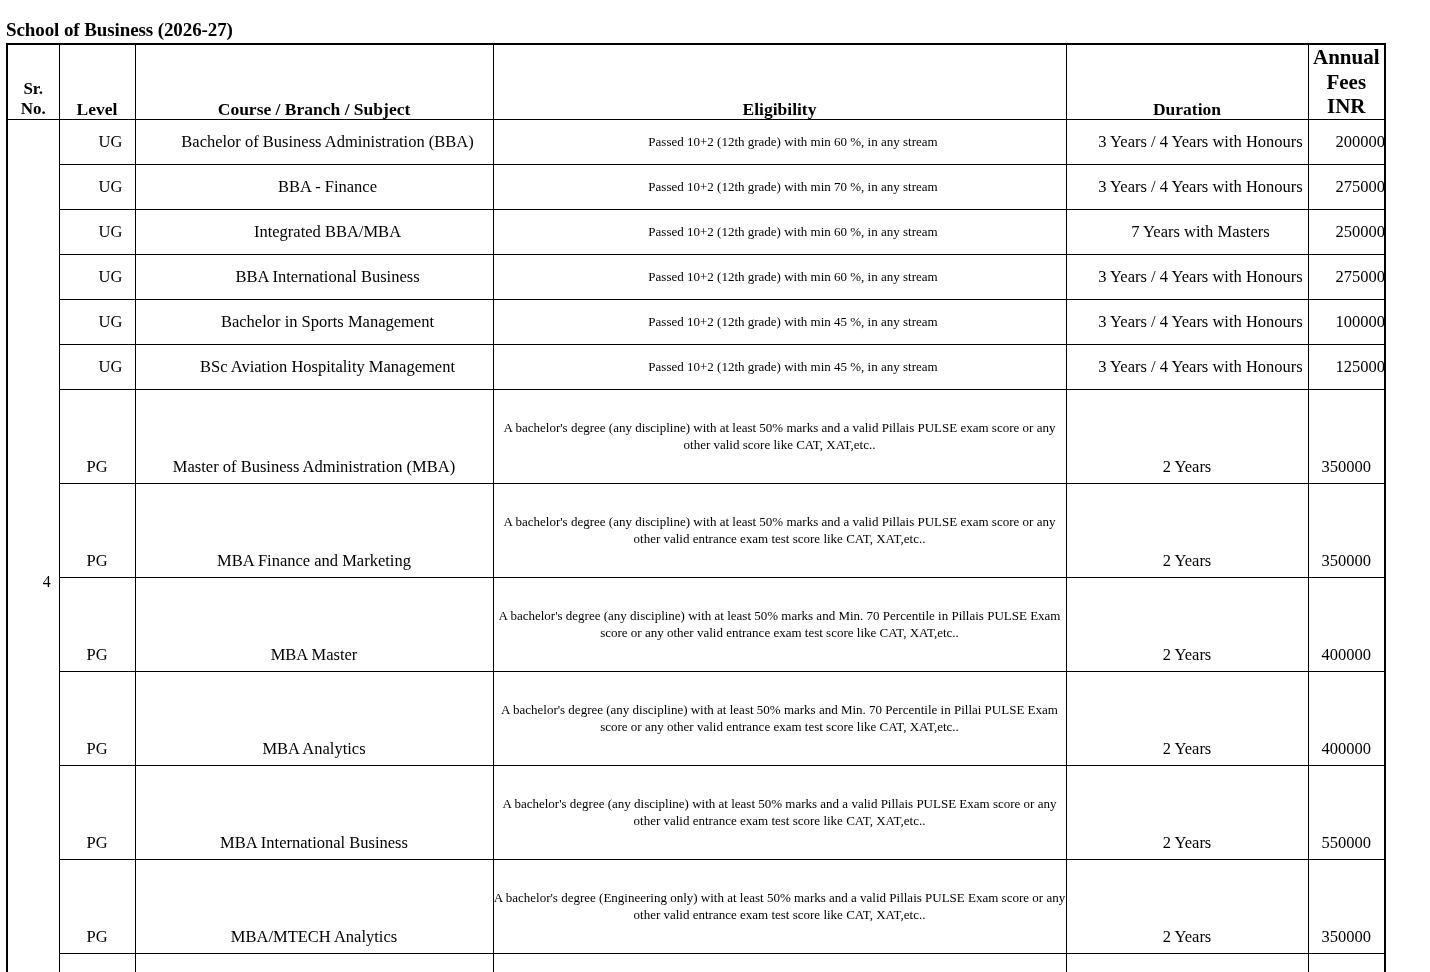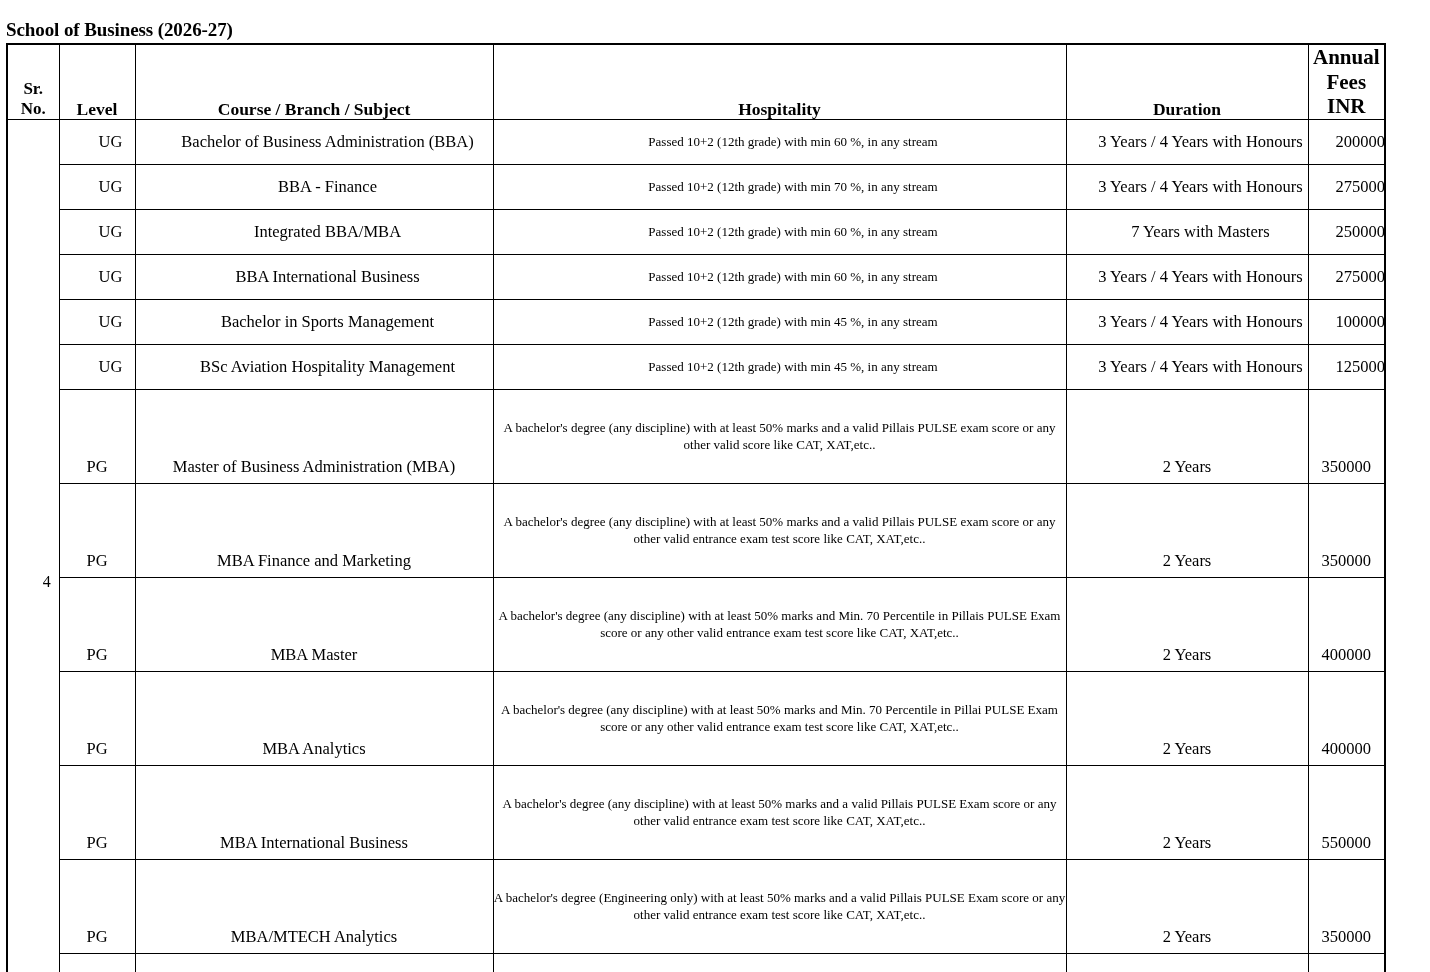--- a/index.html
+++ b/index.html
@@ -130,21 +130,21 @@
         <col class="c-fees">
     </colgroup>
     <thead>
       <tr>
         <td class="head-sr">
           <span>Sr.</span><br>
           <span>No.</span>
         </td>
         <td>Level</td>
         <td>Course / Branch / Subject</td>
-        <td>Hospitality</td>
+        <td>Eligibility</td>
         <td>Duration</td>
         <td class="head-fees">
           <span>Annual</span><br>
           <span>Fees INR</span>
         </td>
       </tr>
     </thead>
     <tbody id="table-body">
         <tr class="row-ug">
           <td class="cell-sr" rowspan="13">4</td>

